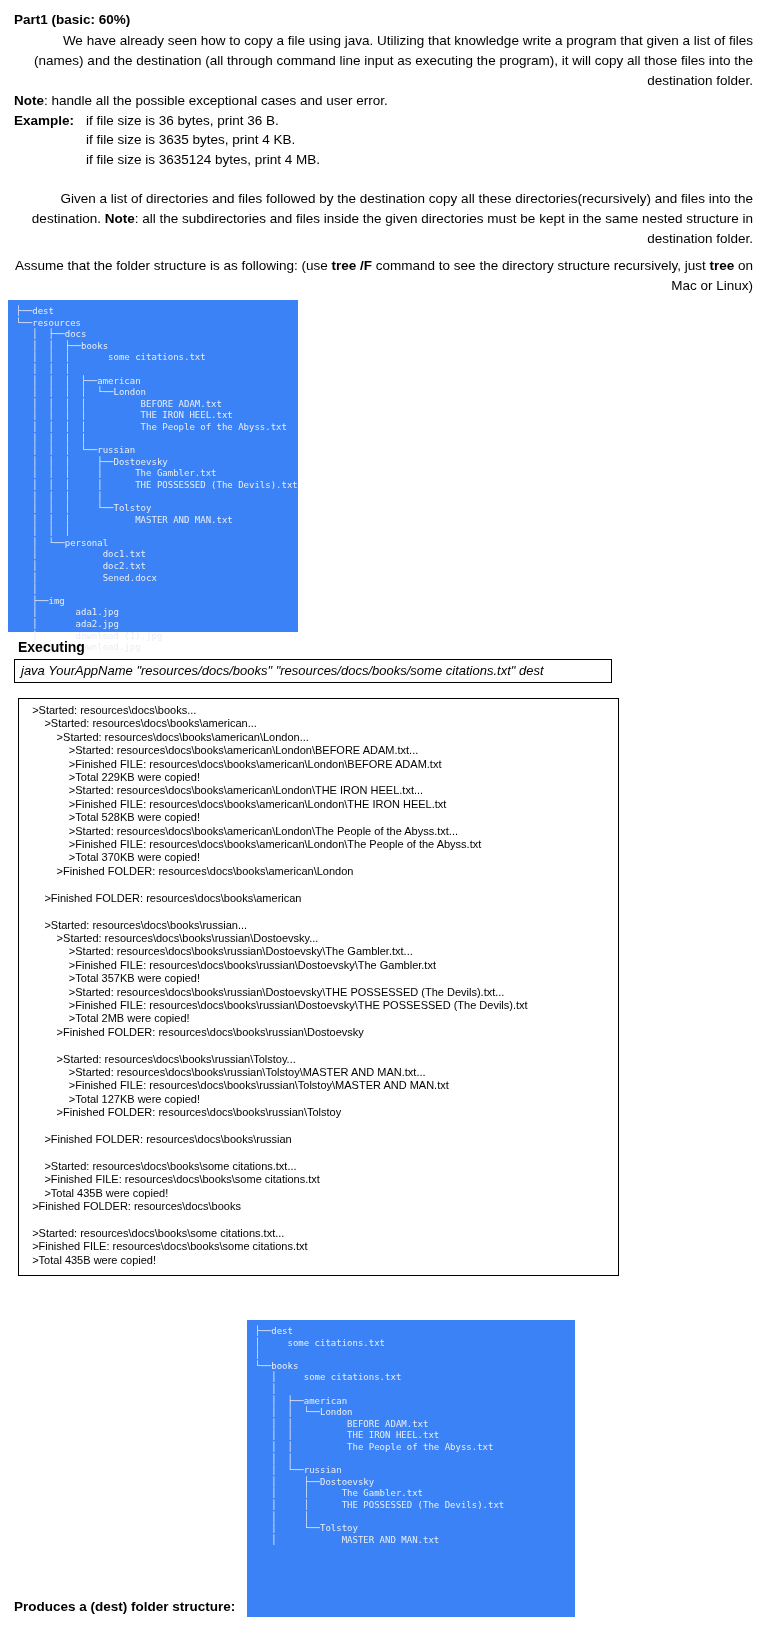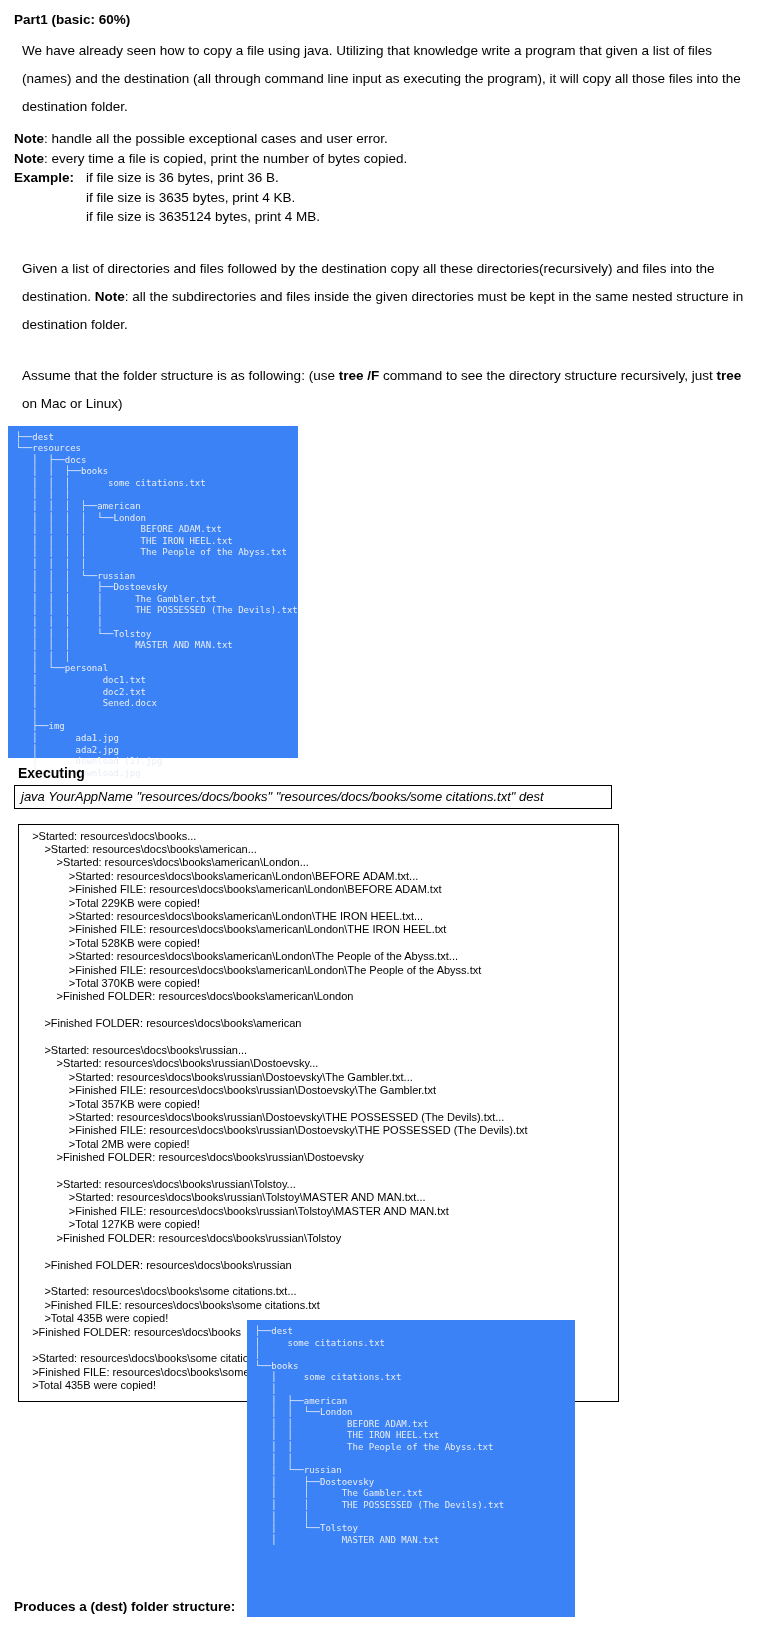--- a/index.html
+++ b/index.html
@@ -26,23 +26,23 @@
     padding: 10px 14px 0 14px;
   }
   .h-bold {
     font-weight: bold;
     font-size: 13.5px;
     line-height: 19px;
     margin: 0 0 2px 0;
   }
   .para {
     font-size: 13.5px;
-    line-height: 28px;
-    margin: 8px;
-    text-align: left;
+    line-height: 20px;
+    margin: 0;
+    text-align: right;
   }
   .para b { font-weight: bold; }
   .note-line {
     font-size: 13.5px;
     line-height: 19.5px;
     margin: 0;
   }
   .example-row {
     display: flex;
     font-size: 13.5px;
@@ -146,21 +146,20 @@
 
   <div class="prose">
 
     <div class="h-bold">Part1 (basic: 60%)</div>
 
     <p class="para">We have already seen how to copy a file using java. Utilizing that knowledge write a program that given a list of files (names) and the destination (all through command line input as executing the program), it will copy all those files into the destination folder.</p>
 
 
     <div class="note-line"><b>Note</b><span>: handle all the possible exceptional cases and user error.</span></div>
 
-    <div class="note-line"><b>Note</b><span>: every time a file is copied, print the number of bytes copied.</span></div>
 
     <div class="example-row">
       <span class="example-label"><span>Example</span><span>:</span></span>
       <span class="example-val">if file size is 36 bytes, print 36 B.</span>
     </div>
     <div class="example-sub">if file size is 3635 bytes, print 4 KB.</div>
     <div class="example-sub">if file size is 3635124 bytes, print 4 MB.</div>
 
     <div class="spacer-lg"></div>
 

